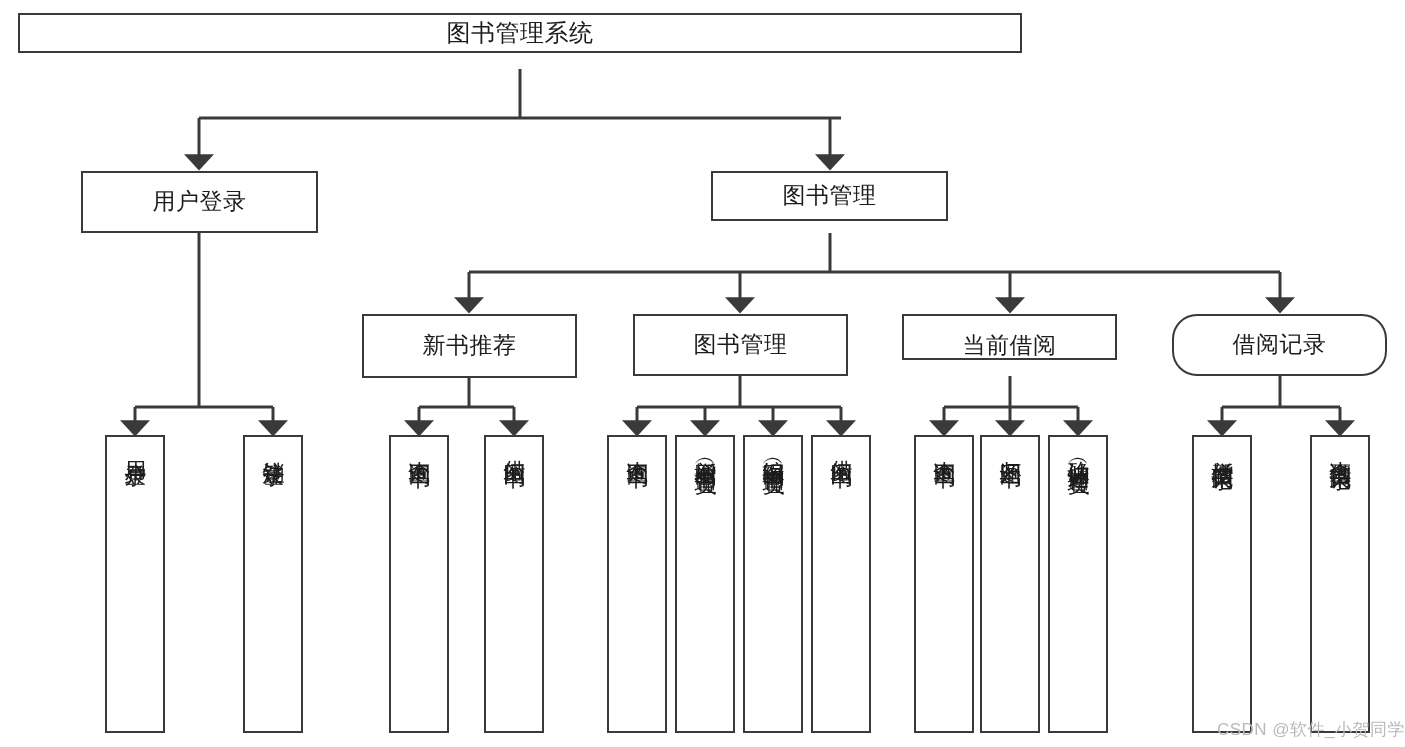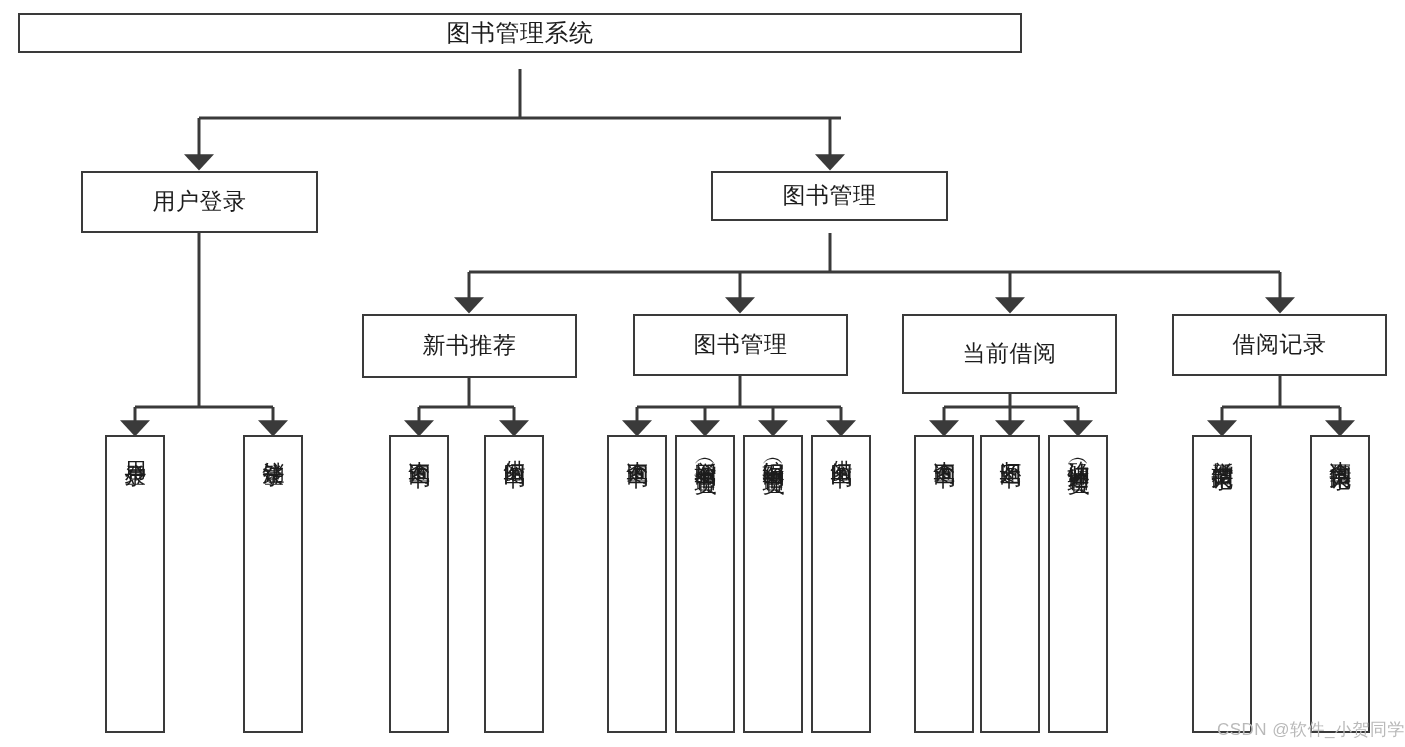--- a/index.html
+++ b/index.html
@@ -132,24 +132,24 @@
   <div class="node node-h" style="left:711px; top:171px; width:237px; height:50px;">
     <span>图书管理</span>
   </div>
 
   <div class="node node-h" style="left:362px; top:314px; width:215px; height:64px;">
     <span>新书推荐</span>
   </div>
   <div class="node node-h" style="left:633px; top:314px; width:215px; height:62px;">
     <span>图书管理</span>
   </div>
-  <div class="node node-h" style="left:902px; top:314px; width:215px; height:80px;">
+  <div class="node node-h" style="left:902px; top:314px; width:215px; height:46px;align-items:flex-end;">
     <span>当前借阅</span>
   </div>
-  <div class="node node-h" style="left:1172px; top:314px; width:215px; height:62px;">
+  <div class="node node-h" style="left:1172px; top:314px; width:215px; height:62px;border-radius:25px;">
     <span>借阅记录</span>
   </div>
 
   <div class="node node-v" style="left:105px; top:435px; width:60px; height:298px;">
     <span class="vtext">用户登录</span>
   </div>
   <div class="node node-v" style="left:243px; top:435px; width:60px; height:298px;">
     <span class="vtext">注销登录</span>
   </div>
 

